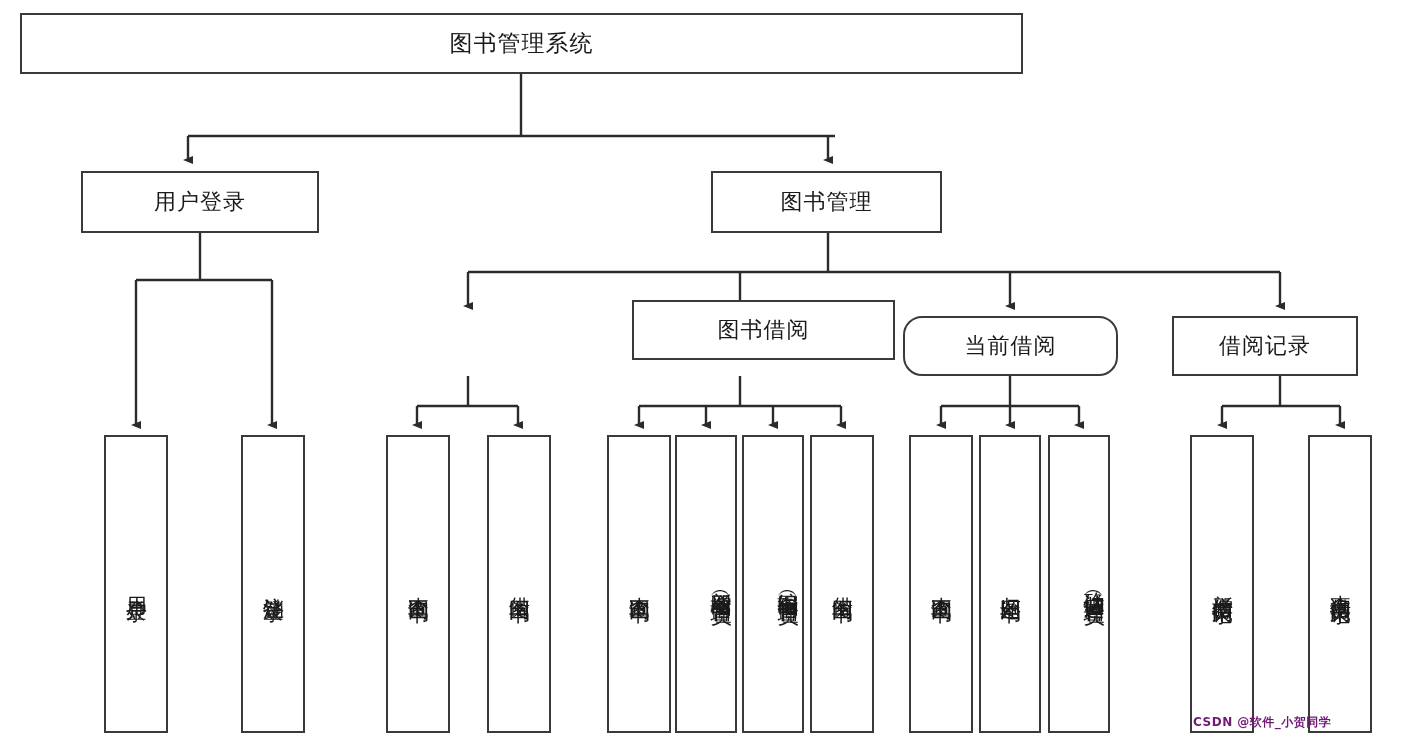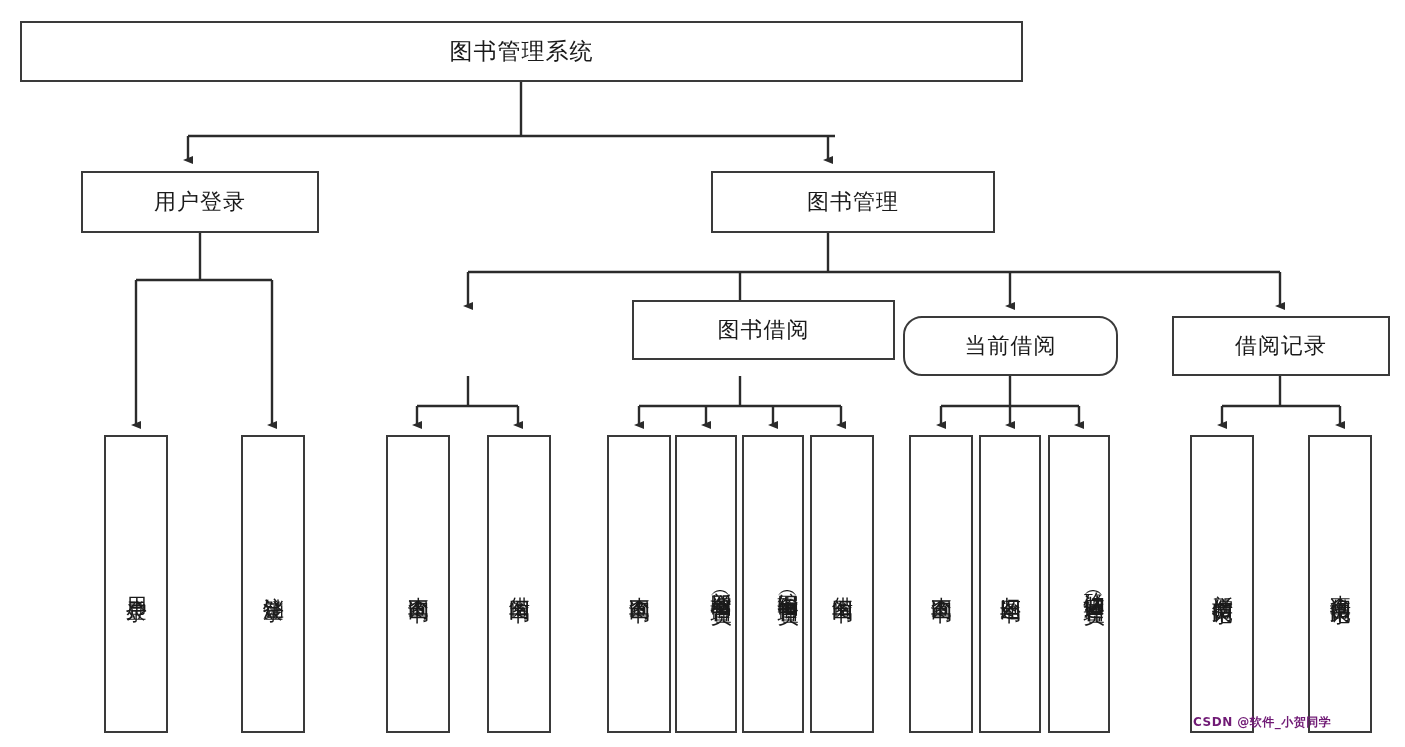--- a/index.html
+++ b/index.html
@@ -35,21 +35,20 @@
     justify-content: center;
     color: #1a1a1a;
   }
   .node.horiz {
     font-size: 22px;
     line-height: 1.2;
     letter-spacing: 1px;
   }
   .node.root {
     font-size: 23px;
-    margin-top: 8px;
   }
   .node.leaf {
     writing-mode: vertical-rl;
     text-orientation: upright;
     font-size: 21px;
     line-height: 1.38;
     letter-spacing: 2px;
     padding: 6px 0;
     align-items: flex-start;
     justify-content: center;
@@ -125,31 +124,31 @@
     </g>
   </svg>
 
   <div class="node horiz root" style="left:20px; top:13px; width:1003px; height:61px;">
     <span>图书管理系统</span>
   </div>
 
   <div class="node horiz" style="left:81px; top:171px; width:238px; height:62px;">
     <span>用户登录</span>
   </div>
-  <div class="node horiz" style="left:711px; top:171px; width:284px; height:62px;">
+  <div class="node horiz" style="left:711px; top:171px; width:231px; height:62px;">
     <span>图书管理</span>
   </div>
 
   <div class="node horiz" style="left:632px; top:300px; width:263px; height:60px;">
     <span>图书借阅</span>
   </div>
   <div class="node horiz" style="left:903px; top:316px; width:215px; height:60px;border-radius:19px;">
     <span>当前借阅</span>
   </div>
-  <div class="node horiz" style="left:1172px; top:316px; width:218px; height:60px;">
+  <div class="node horiz" style="left:1172px; top:316px; width:186px; height:60px;">
     <span>借阅记录</span>
   </div>
 
   <div class="node leaf centered" style="left:104px; top:435px; width:64px; height:298px;">
     <span class="leaf-text">用户登录</span>
   </div>
   <div class="node leaf centered" style="left:241px; top:435px; width:64px; height:298px;">
     <span class="leaf-text">注销登录</span>
   </div>
 

